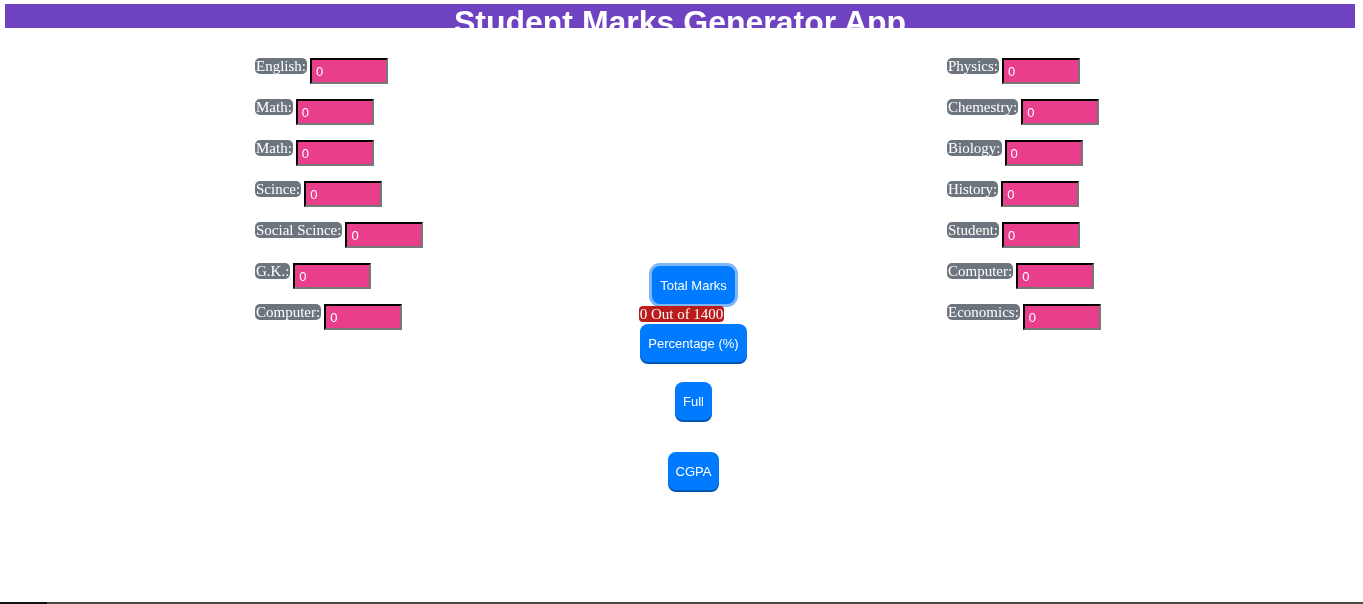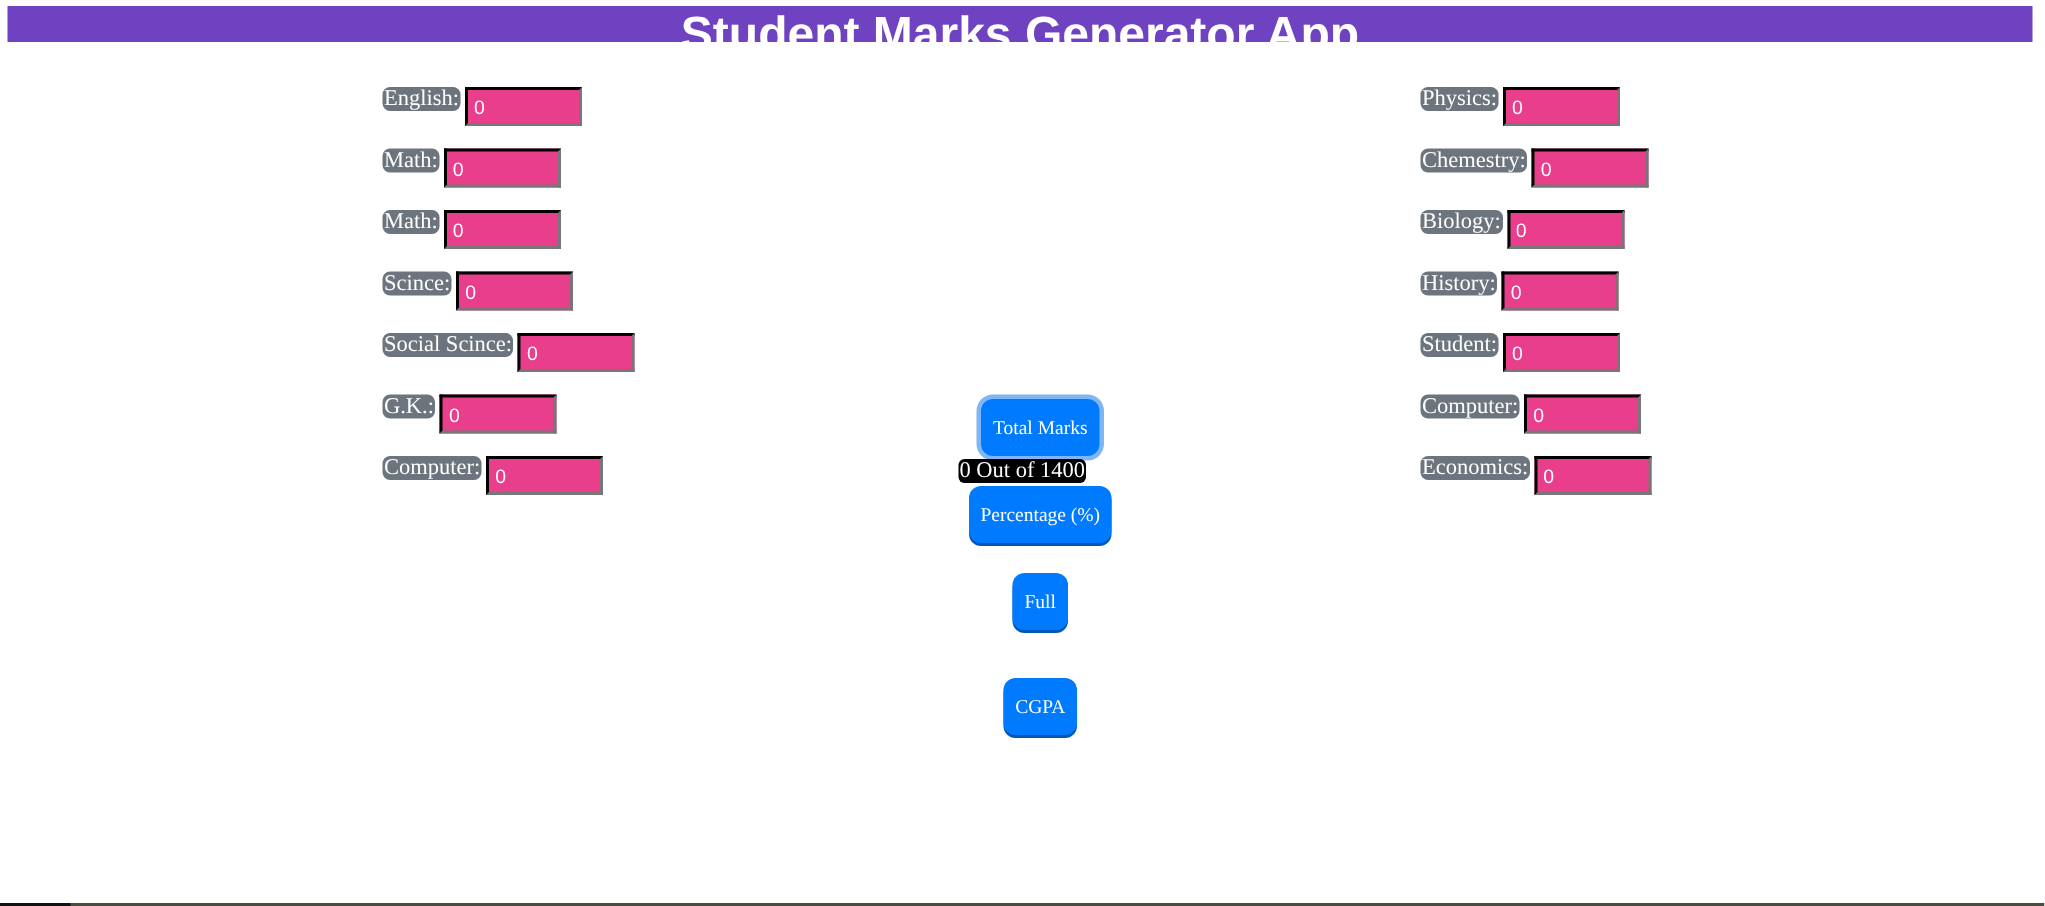--- a/index.html
+++ b/index.html
@@ -67,35 +67,35 @@
       position: absolute;
       left: 0;
       width: 1363px;
       display: flex;
       flex-direction: column;
       align-items: center;
     }
     .btn {
       background: #007bff;
       color: #ffffff;
-      font-family: Liberation Serif, serif;
+      font-family: Liberation Sans, sans-serif;
       font-size: 13px;
       border: none;
       border-radius: 8px;
       box-shadow: 0 2px 0 #0056b3;
       padding: 0 8px;
       height: 38px;
       cursor: pointer;
       margin-left: 24px;
     }
     .btn.focused {
       box-shadow: 0 0 0 3px #7fb6f5, 0 2px 0 #0056b3;
     }
     .result {
-      background: #000000;
+      background: #b91c1c;
       color: #ffffff;
       font-family: "Liberation Serif", serif;
       font-size: 15px;
       line-height: 16px;
       padding: 0 1px;
       border-radius: 4px;
       margin-top: 2px;
       margin-bottom: 16px;
     }
     .taskbar {

